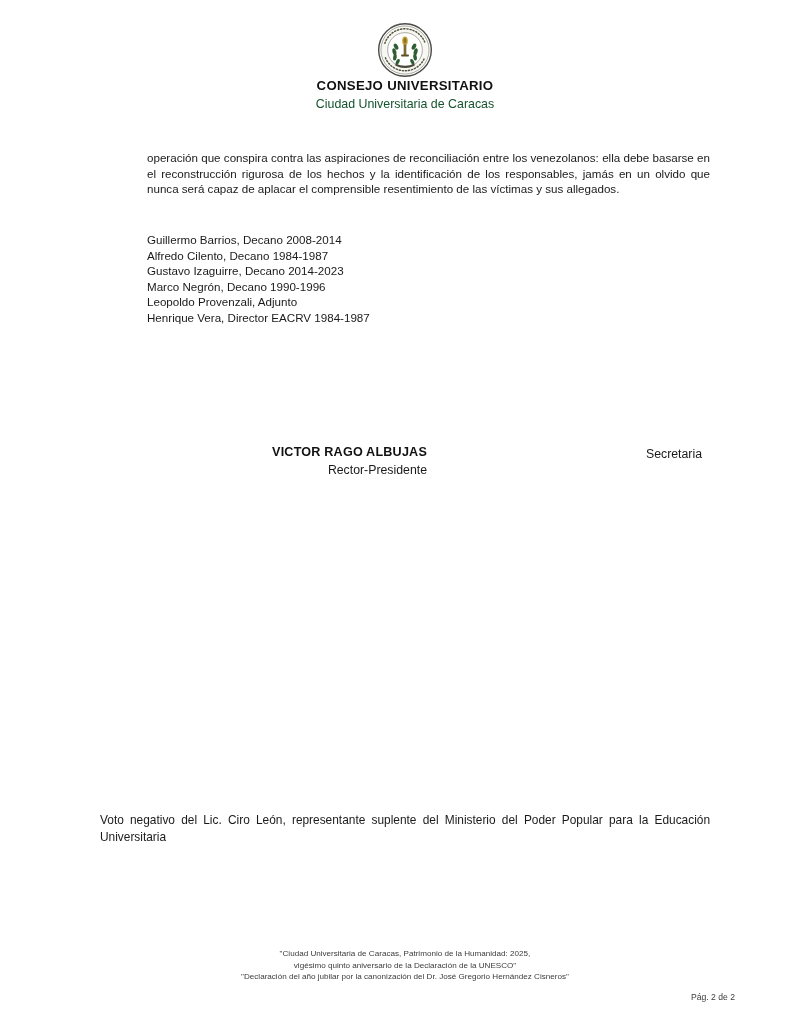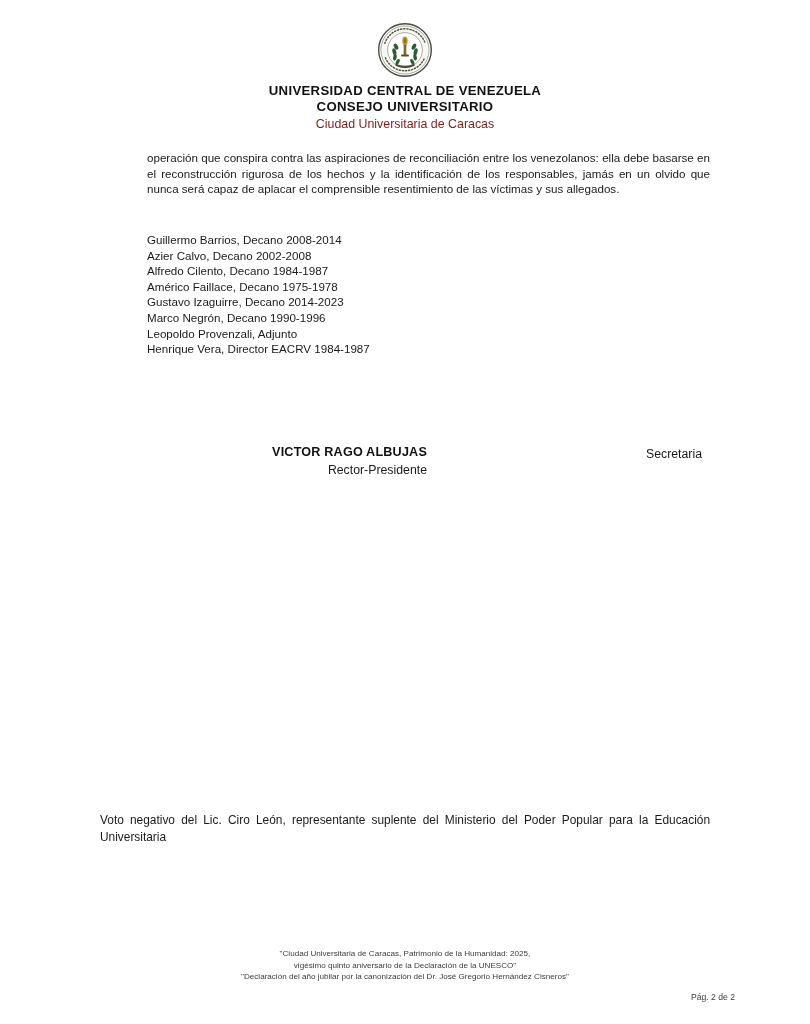--- a/index.html
+++ b/index.html
@@ -47,21 +47,21 @@
     font-weight: bold;
     letter-spacing: 0.3px;
     line-height: 15.5px;
     color: #111;
   }
   .org-location {
     font-size: 12.4px;
     font-weight: normal;
     line-height: 16px;
     margin-top: 2px;
-    color: #7f1d1d;
+    color: #14532d;
   }
 
   
   .body-para {
     position: absolute;
     left: 147px;
     top: 150px;
     width: 563px;
     font-size: 11.6px;
     line-height: 15.6px;
@@ -193,32 +193,29 @@
           <ellipse cx="66" cy="44" rx="3.4" ry="6" transform="rotate(28 66 44)"></ellipse>
           <ellipse cx="69" cy="53" rx="3.4" ry="6.4" transform="rotate(14 69 53)"></ellipse>
           <ellipse cx="68" cy="63" rx="3.2" ry="6" transform="rotate(-8 68 63)"></ellipse>
           <ellipse cx="63" cy="71" rx="3" ry="5.4" transform="rotate(-26 63 71)"></ellipse>
         </g>
 
         <path d="M33 74 Q50 82 67 74 L67 78 Q50 86 33 78 Z" fill="#4a4a3a"></path>
       </svg>
     </div>
 
-    <div class="org-title">UNIVERSIDAD CENTRAL DE VENEZUELA</div>
     <div class="org-subtitle">CONSEJO UNIVERSITARIO</div>
     <div class="org-location">Ciudad Universitaria de Caracas</div>
   </div>
 
   <div class="body-para">operación que conspira contra las aspiraciones de reconciliación entre los venezolanos: ella debe basarse en el reconstrucción rigurosa de los hechos y la identificación de los responsables, jamás en un olvido que nunca será capaz de aplacar el comprensible resentimiento de las víctimas y sus allegados.</div>
 
   <div class="names-list">
     <div class="name-row">Guillermo Barrios, Decano 2008-2014</div>
-    <div class="name-row">Azier Calvo, Decano 2002-2008</div>
     <div class="name-row">Alfredo Cilento, Decano 1984-1987</div>
-    <div class="name-row">Américo Faillace, Decano 1975-1978</div>
     <div class="name-row">Gustavo Izaguirre, Decano 2014-2023</div>
     <div class="name-row">Marco Negrón, Decano 1990-1996</div>
     <div class="name-row">Leopoldo Provenzali, Adjunto</div>
     <div class="name-row">Henrique Vera, Director EACRV 1984-1987</div>
   </div>
 
 
   <div class="signatures">
     <div class="sig-block left">
       <div class="sig-name">VICTOR RAGO ALBUJAS</div>

